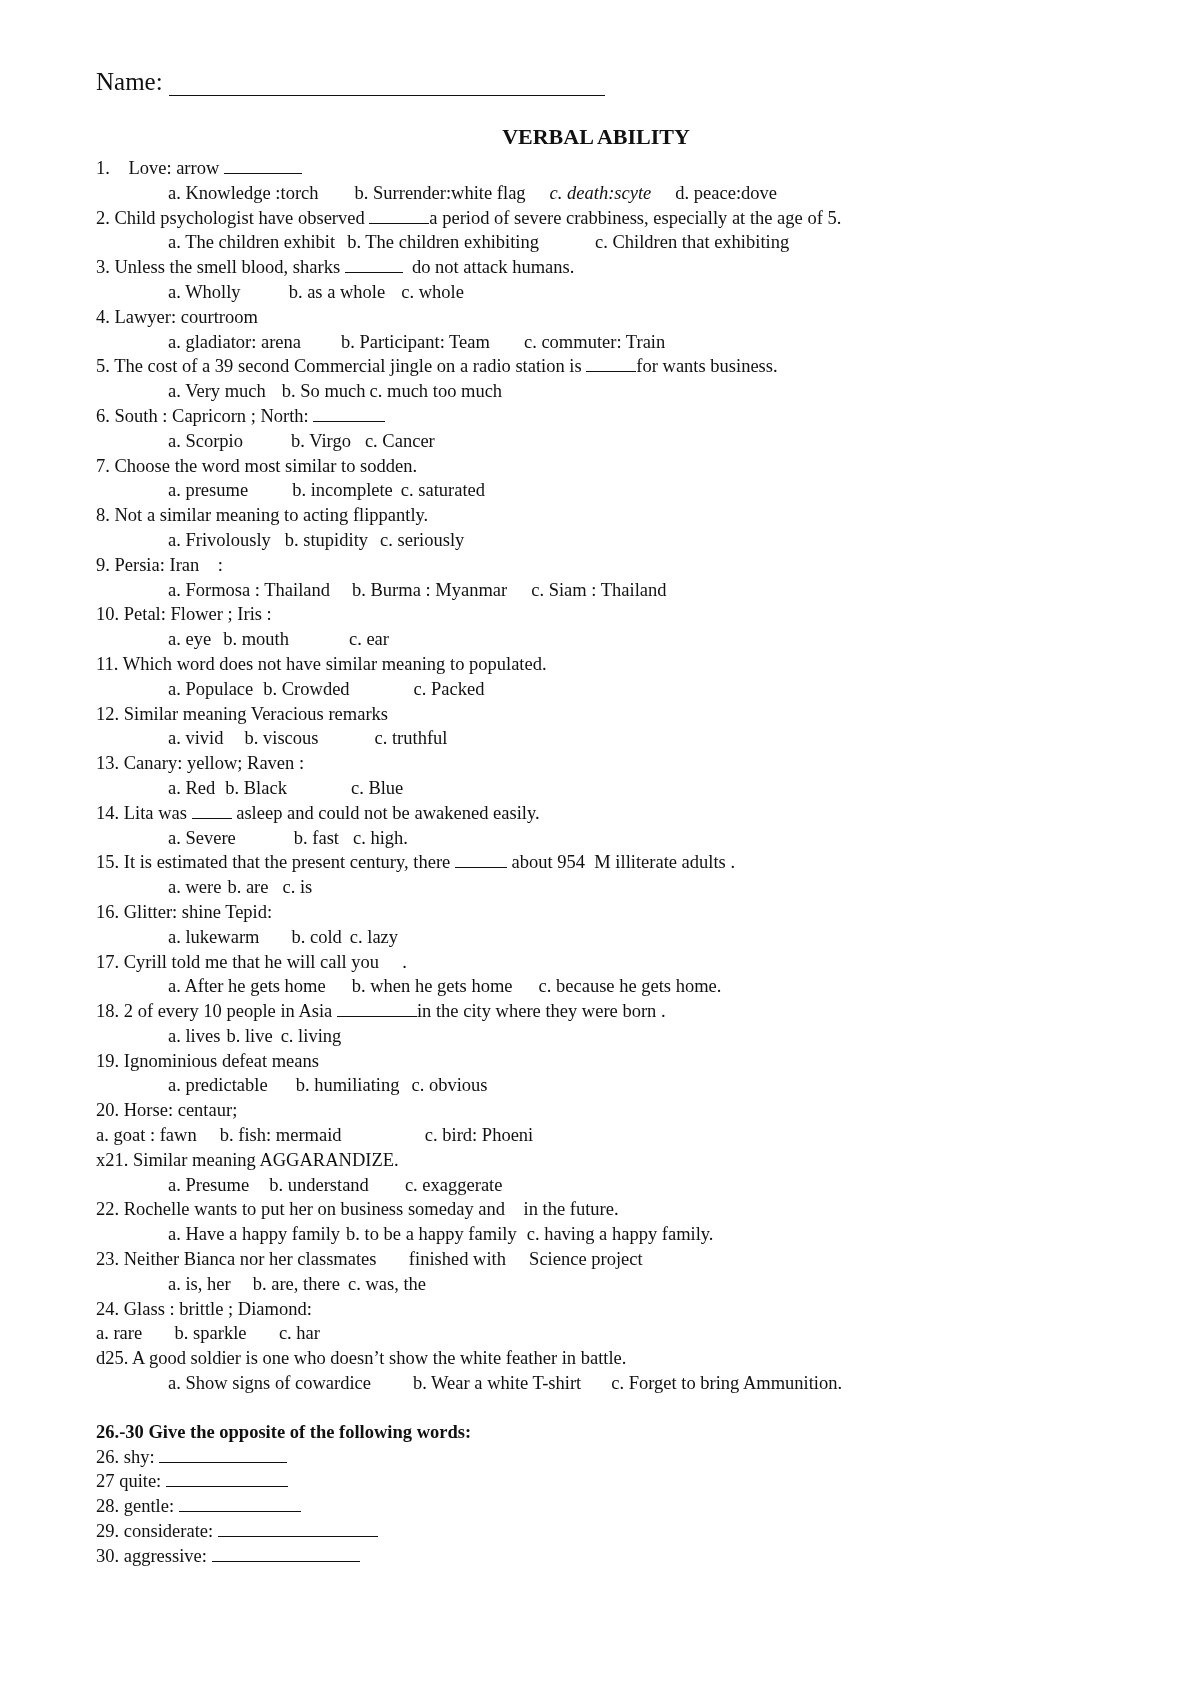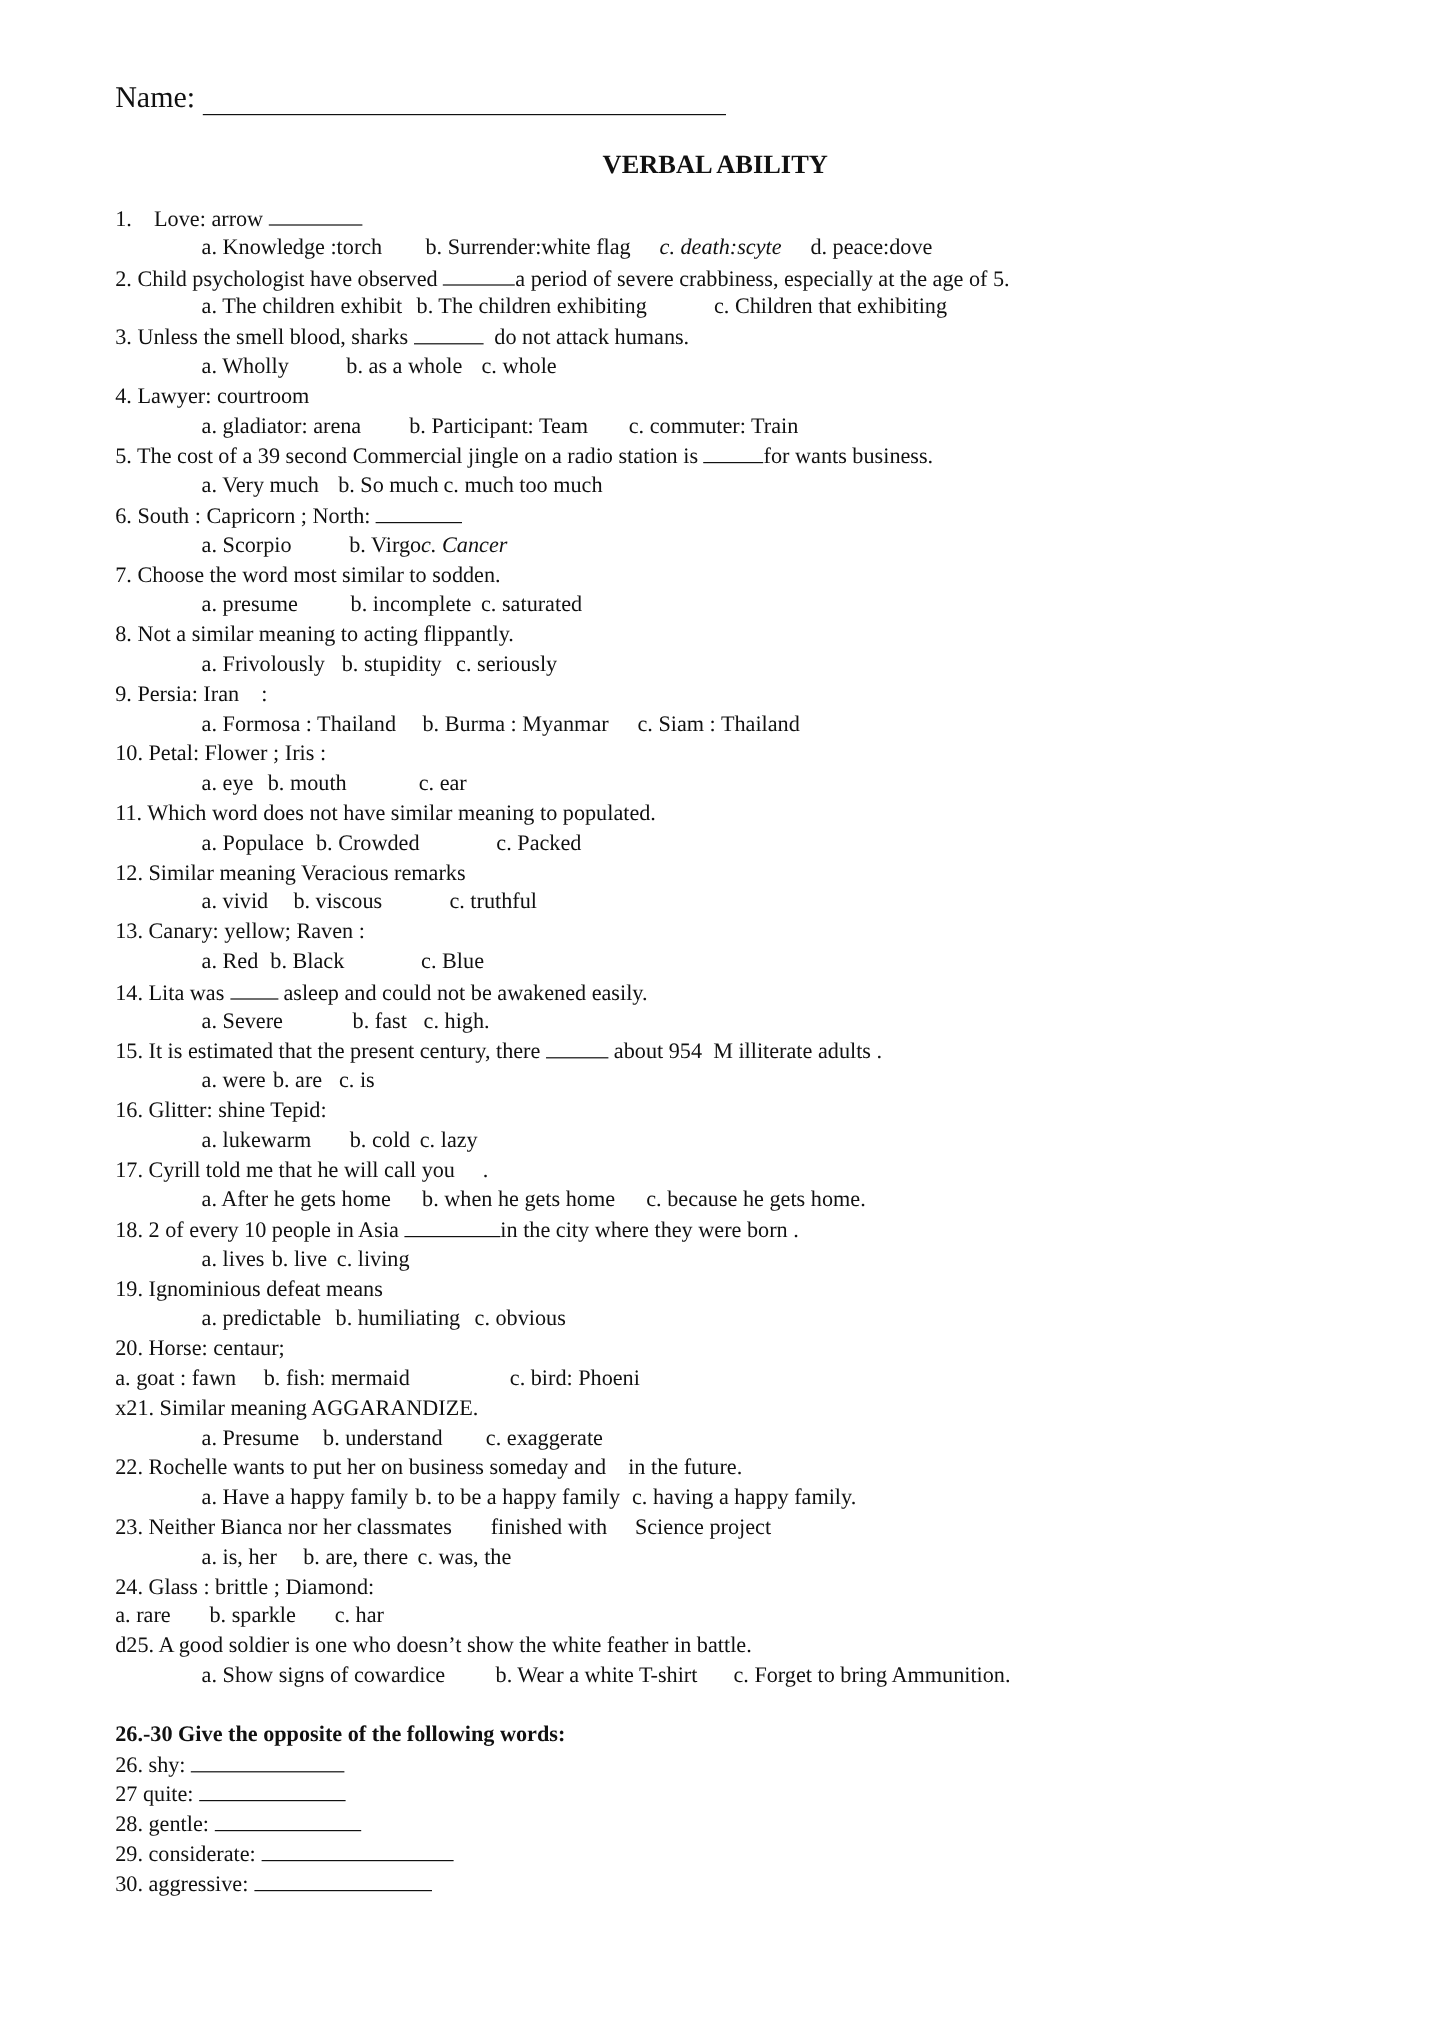--- a/index.html
+++ b/index.html
@@ -6,21 +6,21 @@
     body {
       width: 1200px; height: 1696px; position: relative; overflow: hidden;
       font-family: "Liberation Serif", "DejaVu Serif", serif;
       color: #111111;
     }
     .page { position: absolute; left: 96px; top: 70px; width: 1010px; }
     .name-row { font-size: 25px; height: 26px; display: flex; align-items: flex-end; }
     .name-line { display: inline-block; width: 436px; border-bottom: 1.5px solid #111; margin-left: 6px; height: 18px; }
     .title {
       font-weight: bold; font-size: 22px; text-align: center;
-      margin-top: 28px; margin-bottom: 20px; letter-spacing: 0px;
+      margin-top: 28px; margin-bottom: 6px; letter-spacing: 0px;
       padding-right: 10px;
     }
     .line { font-size: 18.5px; line-height: 24.8px; white-space: pre; height: 24.8px; }
     .opt { padding-left: 72px; }
     .opt span.o { display: inline-block; }
     .blank { display: inline-block; border-bottom: 1.5px solid #111; height: 17px; vertical-align: baseline; }
     .gap { height: 24px; }
     .bold { font-weight: bold; }
   </style>
 </head>
@@ -38,21 +38,21 @@
       <div class="line opt"><span class="o">a. Knowledge :torch</span><span class="o" style="margin-left: 36px;">b. Surrender:white flag</span><span class="o" style="margin-left: 24px; font-style: italic;">c. death:scyte</span><span class="o" style="margin-left: 24px;">d. peace:dove</span></div>
       <div class="line"><span>2. Child psychologist have observed </span><span class="blank" style="width: 60px;"></span><span>a period of severe crabbiness, especially at the age of 5.</span></div>
       <div class="line opt"><span class="o">a. The children exhibit</span><span class="o" style="margin-left: 12px;">b. The children exhibiting</span><span class="o" style="margin-left: 56px;">c. Children that exhibiting</span></div>
       <div class="line"><span>3. Unless the smell blood, sharks </span><span class="blank" style="width: 58px;"></span><span>  do not attack humans.</span></div>
       <div class="line opt"><span class="o">a. Wholly</span><span class="o" style="margin-left: 48px;">b. as a whole</span><span class="o" style="margin-left: 16px;">c. whole</span></div>
       <div class="line"><span>4. Lawyer: courtroom</span></div>
       <div class="line opt"><span class="o">a. gladiator: arena</span><span class="o" style="margin-left: 40px;">b. Participant: Team</span><span class="o" style="margin-left: 34px;">c. commuter: Train</span></div>
       <div class="line"><span>5. The cost of a 39 second Commercial jingle on a radio station is </span><span class="blank" style="width: 50px;"></span><span>for wants business.</span></div>
       <div class="line opt"><span class="o">a. Very much</span><span class="o" style="margin-left: 16px;">b. So much</span><span class="o" style="margin-left: 4px;">c. much too much</span></div>
       <div class="line"><span>6. South : Capricorn ; North: </span><span class="blank" style="width: 72px;"></span><span></span></div>
-      <div class="line opt"><span class="o">a. Scorpio</span><span class="o" style="margin-left: 48px;">b. Virgo</span><span class="o" style=" font-style: italic;">c. Cancer</span></div>
+      <div class="line opt"><span class="o">a. Scorpio</span><span class="o" style="margin-left: 48px;">b. Virgo</span><span class="o" style="margin-left: 14px;">c. Cancer</span></div>
       <div class="line"><span>7. Choose the word most similar to sodden.</span></div>
       <div class="line opt"><span class="o">a. presume</span><span class="o" style="margin-left: 44px;">b. incomplete</span><span class="o" style="margin-left: 8px;">c. saturated</span></div>
       <div class="line"><span>8. Not a similar meaning to acting flippantly.</span></div>
       <div class="line opt"><span class="o">a. Frivolously</span><span class="o" style="margin-left: 14px;">b. stupidity</span><span class="o" style="margin-left: 12px;">c. seriously</span></div>
       <div class="line"><span>9. Persia: Iran    :</span></div>
       <div class="line opt"><span class="o">a. Formosa : Thailand</span><span class="o" style="margin-left: 22px;">b. Burma : Myanmar</span><span class="o" style="margin-left: 24px;">c. Siam : Thailand</span></div>
       <div class="line"><span>10. Petal: Flower ; Iris :</span></div>
       <div class="line opt"><span class="o">a. eye</span><span class="o" style="margin-left: 12px;">b. mouth</span><span class="o" style="margin-left: 60px;">c. ear</span></div>
       <div class="line"><span>11. Which word does not have similar meaning to populated.</span></div>
       <div class="line opt"><span class="o">a. Populace</span><span class="o" style="margin-left: 10px;">b. Crowded</span><span class="o" style="margin-left: 64px;">c. Packed</span></div>
@@ -64,21 +64,21 @@
       <div class="line opt"><span class="o">a. Severe</span><span class="o" style="margin-left: 58px;">b. fast</span><span class="o" style="margin-left: 14px;">c. high.</span></div>
       <div class="line"><span>15. It is estimated that the present century, there </span><span class="blank" style="width: 52px;"></span><span> about 954  M illiterate adults .</span></div>
       <div class="line opt"><span class="o">a. were</span><span class="o" style="margin-left: 6px;">b. are</span><span class="o" style="margin-left: 14px;">c. is</span></div>
       <div class="line"><span>16. Glitter: shine Tepid:</span></div>
       <div class="line opt"><span class="o">a. lukewarm</span><span class="o" style="margin-left: 32px;">b. cold</span><span class="o" style="margin-left: 8px;">c. lazy</span></div>
       <div class="line"><span>17. Cyrill told me that he will call you     .</span></div>
       <div class="line opt"><span class="o">a. After he gets home</span><span class="o" style="margin-left: 26px;">b. when he gets home</span><span class="o" style="margin-left: 26px;">c. because he gets home.</span></div>
       <div class="line"><span>18. 2 of every 10 people in Asia </span><span class="blank" style="width: 80px;"></span><span>in the city where they were born .</span></div>
       <div class="line opt"><span class="o">a. lives</span><span class="o" style="margin-left: 6px;">b. live</span><span class="o" style="margin-left: 8px;">c. living</span></div>
       <div class="line"><span>19. Ignominious defeat means</span></div>
-      <div class="line opt"><span class="o">a. predictable</span><span class="o" style="margin-left: 12px; text-align: right;">b. humiliating</span><span class="o" style="margin-left: 12px;">c. obvious</span></div>
+      <div class="line opt"><span class="o">a. predictable</span><span class="o" style="margin-left: 28px; text-align: right;">b. humiliating</span><span class="o" style="margin-left: 12px;">c. obvious</span></div>
       <div class="line"><span>20. Horse: centaur;</span></div>
       <div class="line"><span>a. goat : fawn     b. fish: mermaid                  c. bird: Phoeni</span></div>
       <div class="line"><span>x21. Similar meaning AGGARANDIZE.</span></div>
       <div class="line opt"><span class="o">a. Presume</span><span class="o" style="margin-left: 20px;">b. understand</span><span class="o" style="margin-left: 36px;">c. exaggerate</span></div>
       <div class="line"><span>22. Rochelle wants to put her on business someday and    in the future.</span></div>
       <div class="line opt"><span class="o">a. Have a happy family</span><span class="o" style="margin-left: 6px;">b. to be a happy family</span><span class="o" style="margin-left: 10px;">c. having a happy family.</span></div>
       <div class="line"><span>23. Neither Bianca nor her classmates       finished with     Science project</span></div>
       <div class="line opt"><span class="o">a. is, her</span><span class="o" style="margin-left: 22px;">b. are, there</span><span class="o" style="margin-left: 8px;">c. was, the</span></div>
       <div class="line"><span>24. Glass : brittle ; Diamond:</span></div>
       <div class="line"><span>a. rare       b. sparkle       c. har</span></div>

